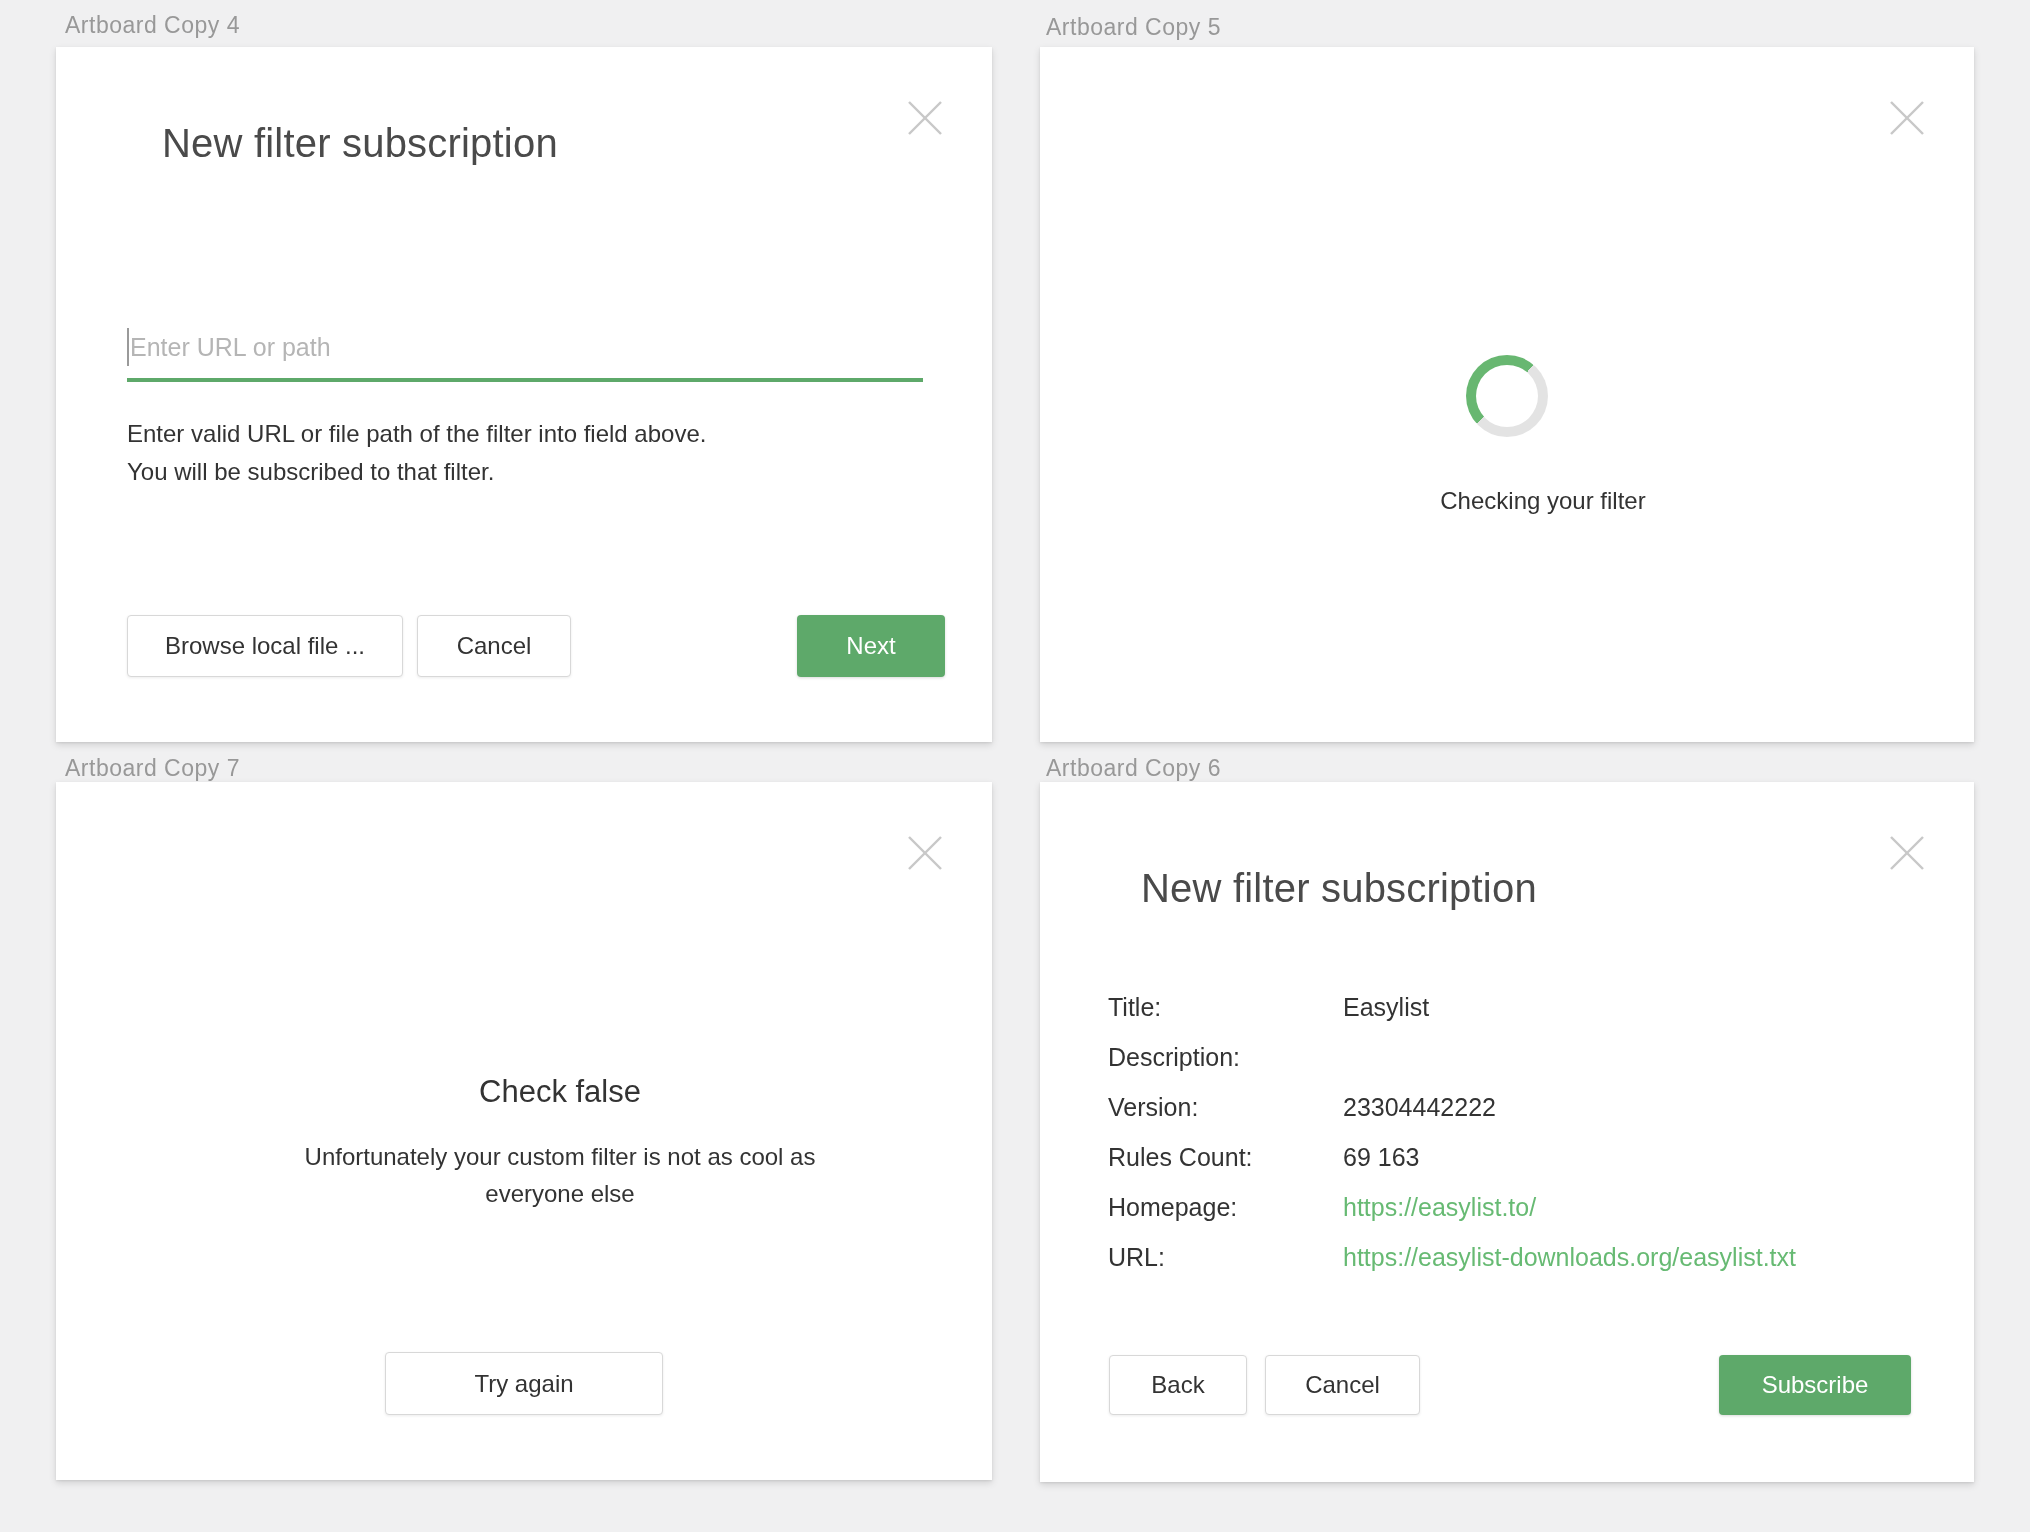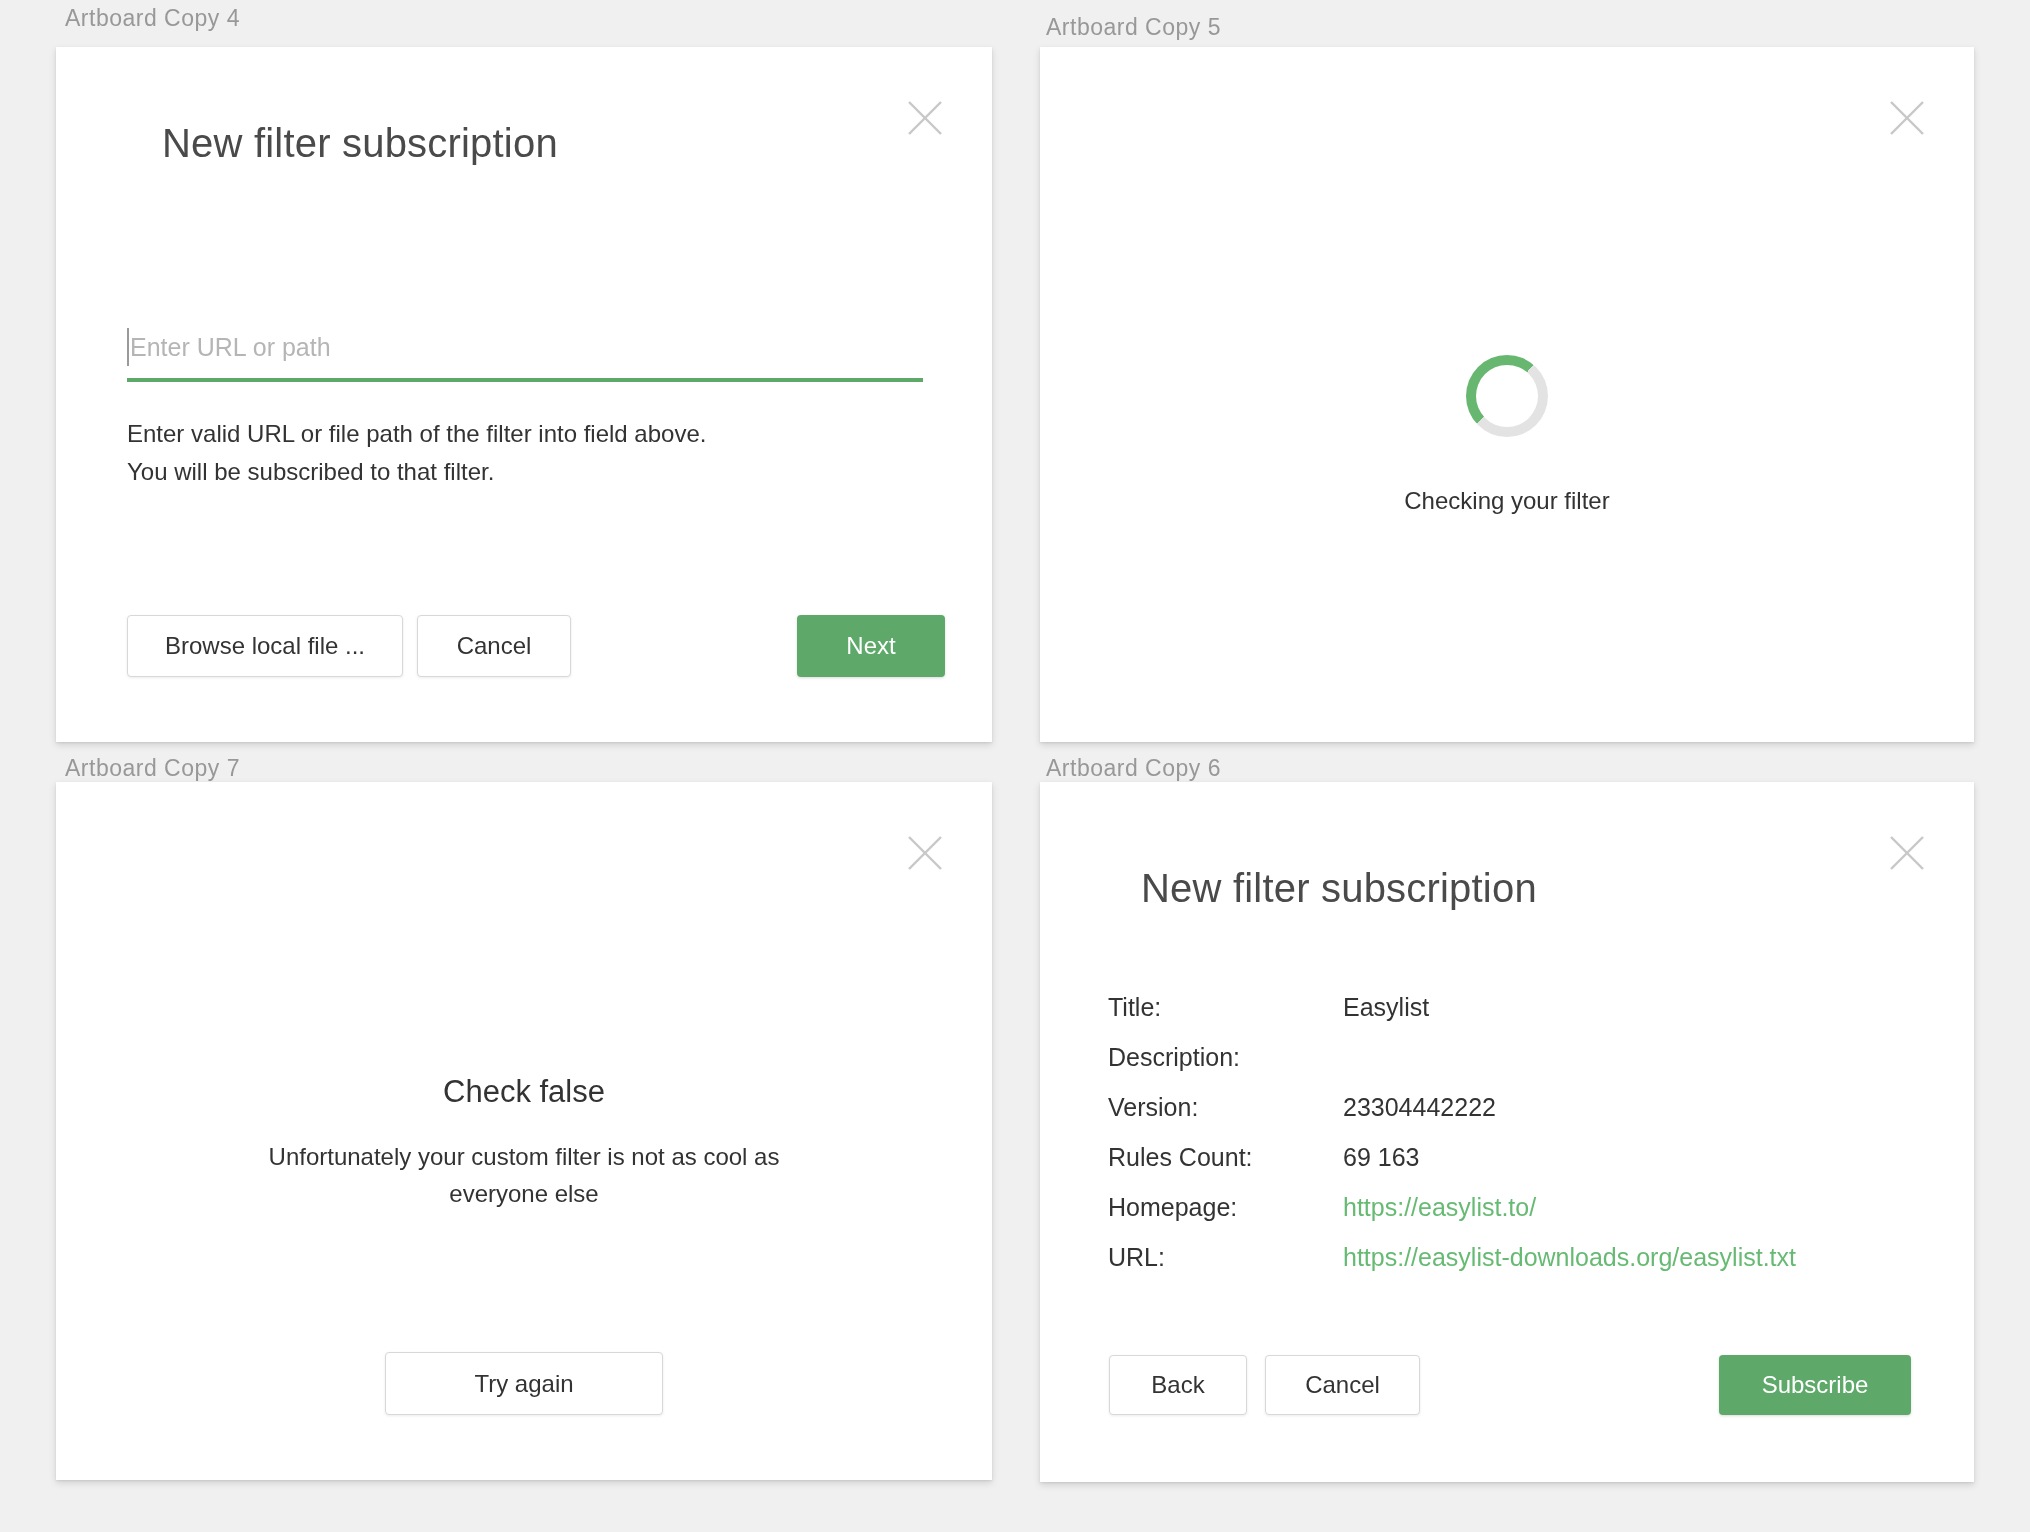--- a/index.html
+++ b/index.html
@@ -5,21 +5,21 @@
   :root{
     --accent:#5ea96a; --link:#67ba73; --spinner-arc:#68b771; --spinner-track:#e3e3e3;
     --bg:#f0f0f1; --dialog-bg:#ffffff; --text-primary:#333333; --text-title:#4a4a4a;
     --text-muted:#989898; --placeholder:#b5b5b5; --border:#d8d8d8; --close:#c8c8c8;
   }
   *{margin:0;padding:0;box-sizing:border-box;}
   html,body{width:2030px;height:1532px;}
   body{font-family:"Liberation Sans", sans-serif; background:var(--bg); position:relative; overflow:hidden;}
   .canvas{position:absolute; inset:0;}
   .ab-label{position:absolute; font-size:23px; color:var(--text-muted); letter-spacing:.5px;}
-  .dialog{position:absolute; background:var(--dialog-bg); box-shadow:0 3px 7px rgba(0,0,0,.13), 0 1px 2px rgba(0,0,0,.08);}
+  .dialog{position:absolute; background:var(--dialog-bg); box-shadow:0 3px 7px rgba(0,0,0,.13), 0 1px 2px rgba(0,0,0,.08);padding-left:36px;}
   .close{position:absolute; top:52px; right:48px; width:38px; height:38px; cursor:pointer;}
   .close svg{display:block;}
   .dlg-title{position:absolute; font-size:40px; font-weight:400; color:var(--text-title); letter-spacing:.2px;}
   
   .url-input{position:absolute; left:71px; top:281px; width:796px; height:38px; display:flex; align-items:center;}
   .caret{width:2px; height:38px; background:#9a9a9a; margin-right:1px;}
   .ph{font-size:25px; color:var(--placeholder);text-align:center;}
   .underline{position:absolute; left:71px; top:331px; width:796px; height:4px; background:var(--accent);}
   .help{position:absolute; left:71px; top:368px; font-size:24px; line-height:38px; color:var(--text-primary);}
   .btn{position:absolute; display:flex; align-items:center; justify-content:center;
@@ -49,21 +49,21 @@
   .row-btns4{top:573px; height:60px;}
   .btn-back{left:69px; width:138px;}
   .btn-cancel4{left:225px; width:155px;}
   .btn-subscribe{left:679px; width:192px;}
 </style>
 </head>
 <body>
 
 <div class="canvas">
 
-  <div class="ab-label" style="left:65px; top:5px;">Artboard Copy 4</div>
+  <div class="ab-label" style="left:65px; top:12px;">Artboard Copy 4</div>
   <div class="dialog" style="left:56px; top:47px; width:936px; height:695px;">
     <span class="close">
       <svg width="38" height="38" viewBox="0 0 38 38">
           <line x1="3" y1="3" x2="35" y2="35" stroke="#c8c8c8" stroke-width="2.4"></line>
           <line x1="35" y1="3" x2="3" y2="35" stroke="#c8c8c8" stroke-width="2.4"></line>
         </svg>
     </span>
     <h1 class="dlg-title" style="left:106px; top:74px;">New filter subscription</h1>
     <div class="url-input">
       <span class="caret"></span>

